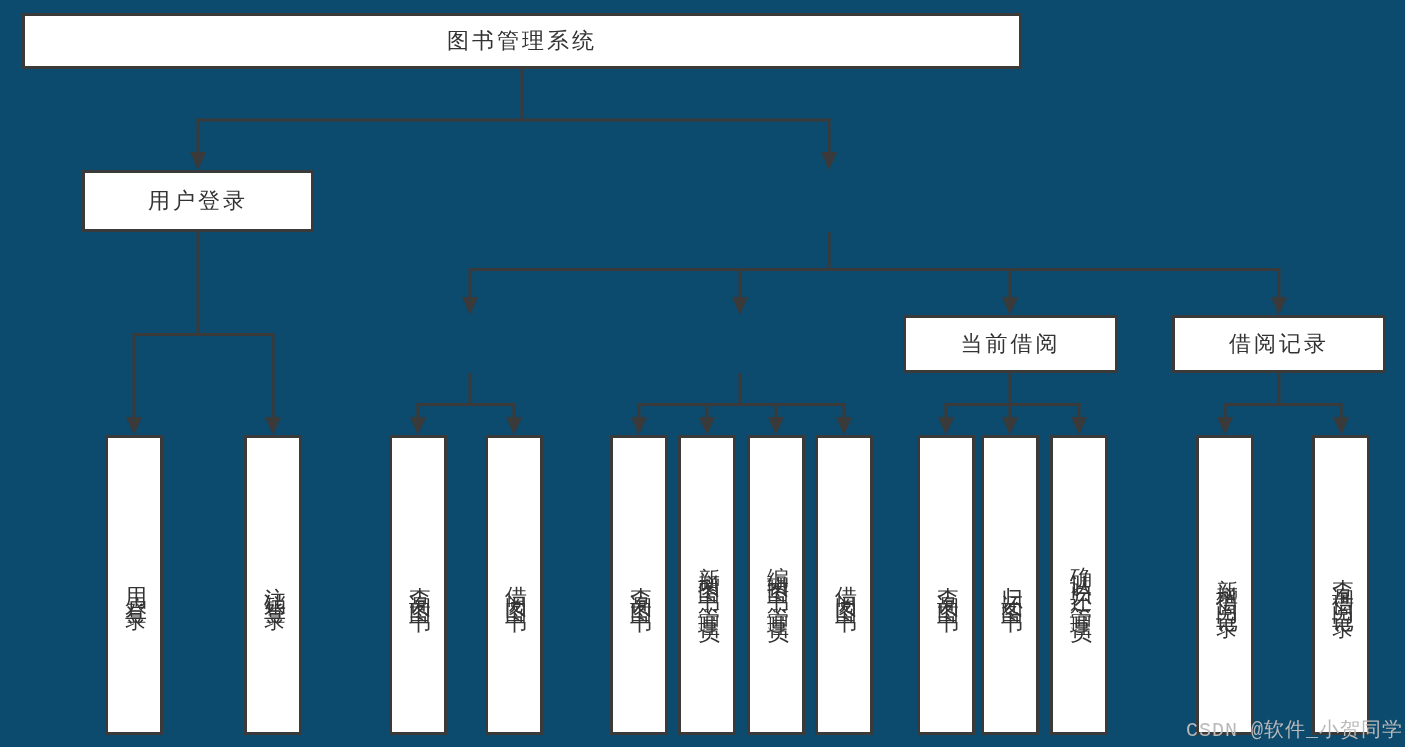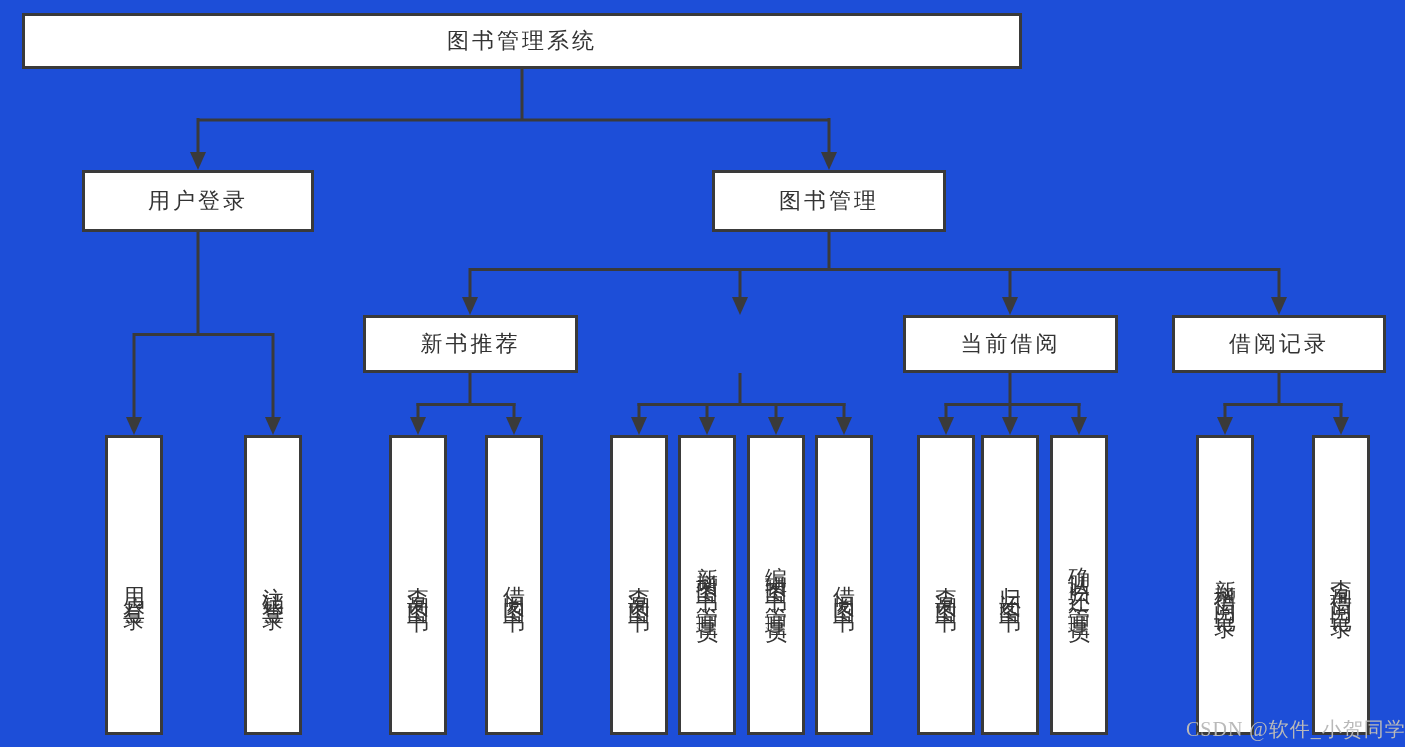--- a/index.html
+++ b/index.html
@@ -1,18 +1,18 @@
 <!DOCTYPE html>
 <html><head>
 <meta charset="utf-8">
 <style>
   html,body{margin:0;padding:0;background:#ffffff;}
   .stage{
-    position:relative;width:1405px;height:747px;background:#1d4ed8;overflow:hidden;
-    font-family:Liberation Serif, serif;color:#333333;
+    position:relative;width:1405px;height:747px;background:#0c4a6e;overflow:hidden;
+    font-family:Liberation Mono, monospace;color:#333333;
   }
   .box{
     position:absolute;box-sizing:border-box;background:#ffffff;
     border:3px solid #3a3a3a;display:flex;align-items:center;justify-content:center;
     font-size:22px;letter-spacing:3px;color:#333333;z-index:2;
   }
   .leaf{
     writing-mode:vertical-rl;letter-spacing:8px;line-height:1;
     text-align:center;padding:6px 0;
   }
@@ -65,23 +65,21 @@
       <polygon points="1002,417 1018,417 1010,435"></polygon>
       <polygon points="1071,417 1087,417 1079,435"></polygon>
       <polygon points="1217,417 1233,417 1225,435"></polygon>
       <polygon points="1333,417 1349,417 1341,435"></polygon>
     </g>
   </svg>
 
   <div class="box" style="left:22px;top:13px;width:1000px;height:56px">图书管理系统</div>
 
   <div class="box" style="left:82px;top:170px;width:232px;height:62px">用户登录</div>
-  <div class="box" style="left:712px;top:170px;width:234px;height:62px">图书管理</div>
 
-  <div class="box" style="left:363px;top:315px;width:215px;height:58px">新书推荐</div>
   <div class="box" style="left:903px;top:315px;width:215px;height:58px">当前借阅</div>
   <div class="box" style="left:1172px;top:315px;width:214px;height:58px">借阅记录</div>
 
   <div class="box leaf" style="left:105px;top:435px;width:58px;height:300px">用户登录</div>
   <div class="box leaf" style="left:244px;top:435px;width:58px;height:300px">注销登录</div>
 
   <div class="box leaf" style="left:389px;top:435px;width:58px;height:300px">查询图书</div>
   <div class="box leaf" style="left:485px;top:435px;width:58px;height:300px">借阅图书</div>
 
   <div class="box leaf" style="left:610px;top:435px;width:58px;height:300px">查询图书</div>

